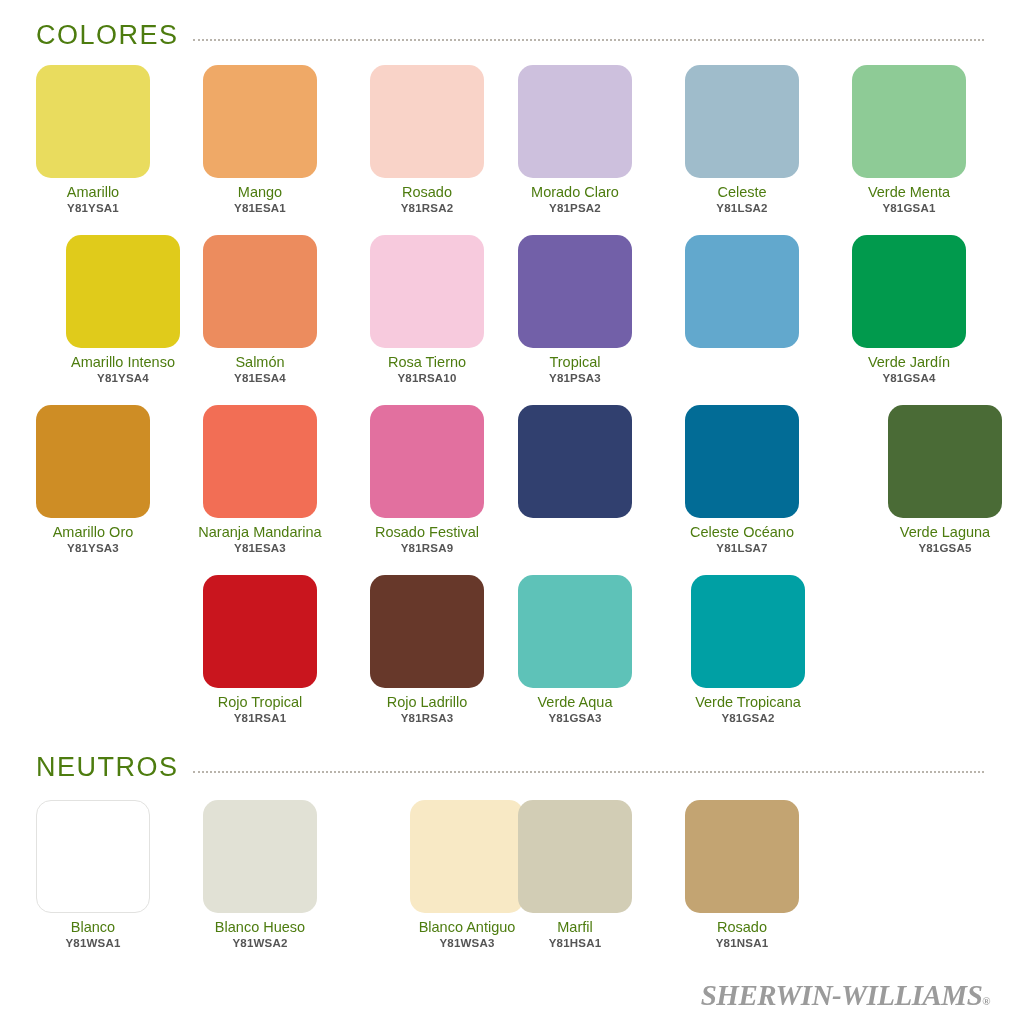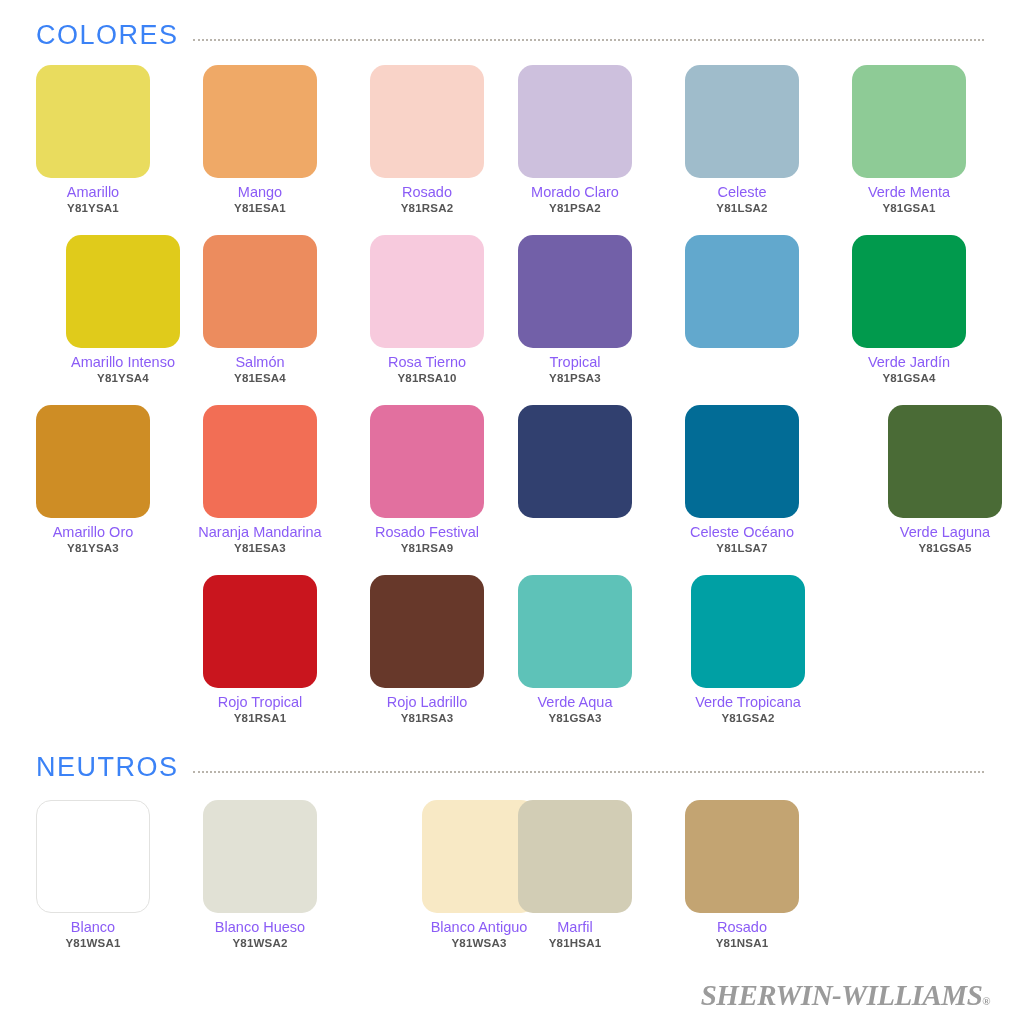--- a/index.html
+++ b/index.html
@@ -28,21 +28,21 @@
     left: 36px;
     right: 40px;
     display: flex;
     align-items: center;
     gap: 14px;
     height: 40px;
   }
   .section-title {
     font-size: 27px;
     letter-spacing: 1.5px;
-    color: #3b82f6;
+    color: #4d7c0f;
     font-weight: 400;
     white-space: nowrap;
     line-height: 1;
     padding-bottom: 2px;
   }
   .section-rule {
     flex: 1 1 auto;
     height: 2px;
     border-bottom: 2px dotted #b9b4ac;
     position: relative;
@@ -70,21 +70,21 @@
   .swatch.bordered {
     border: 1px solid #e2e2e0;
   }
   .cap {
     margin-top: 7px;
     width: 160px;
     margin-left: -23px;
   }
   .cap-name {
     font-size: 14.5px;
-    color: #8b5cf6;
+    color: #4d7c0f;
     line-height: 1.05;
     white-space: nowrap;
   }
   .cap-code {
     font-size: 11.5px;
     font-weight: bold;
     color: #555555;
     letter-spacing: 0.2px;
     margin-top: 2px;
     white-space: nowrap;
@@ -287,21 +287,21 @@
             <div class="cap-code">Y81WSA1</div>
           </div>
         </div>
         <div class="cell" style="left: 203px;">
           <div class="swatch" style="background: rgb(225, 225, 213);"></div>
           <div class="cap">
             <div class="cap-name">Blanco Hueso</div>
             <div class="cap-code">Y81WSA2</div>
           </div>
         </div>
-        <div class="cell" style="left: 386px; padding-left: 36px;">
+        <div class="cell" style="left: 374px; padding-left: 36px;">
           <div class="swatch" style="background: rgb(248, 233, 197);"></div>
           <div class="cap">
             <div class="cap-name">Blanco Antiguo</div>
             <div class="cap-code">Y81WSA3</div>
           </div>
         </div>
         <div class="cell" style="left: 518px;">
           <div class="swatch" style="background: rgb(210, 205, 181);"></div>
           <div class="cap">
             <div class="cap-name">Marfil</div>

